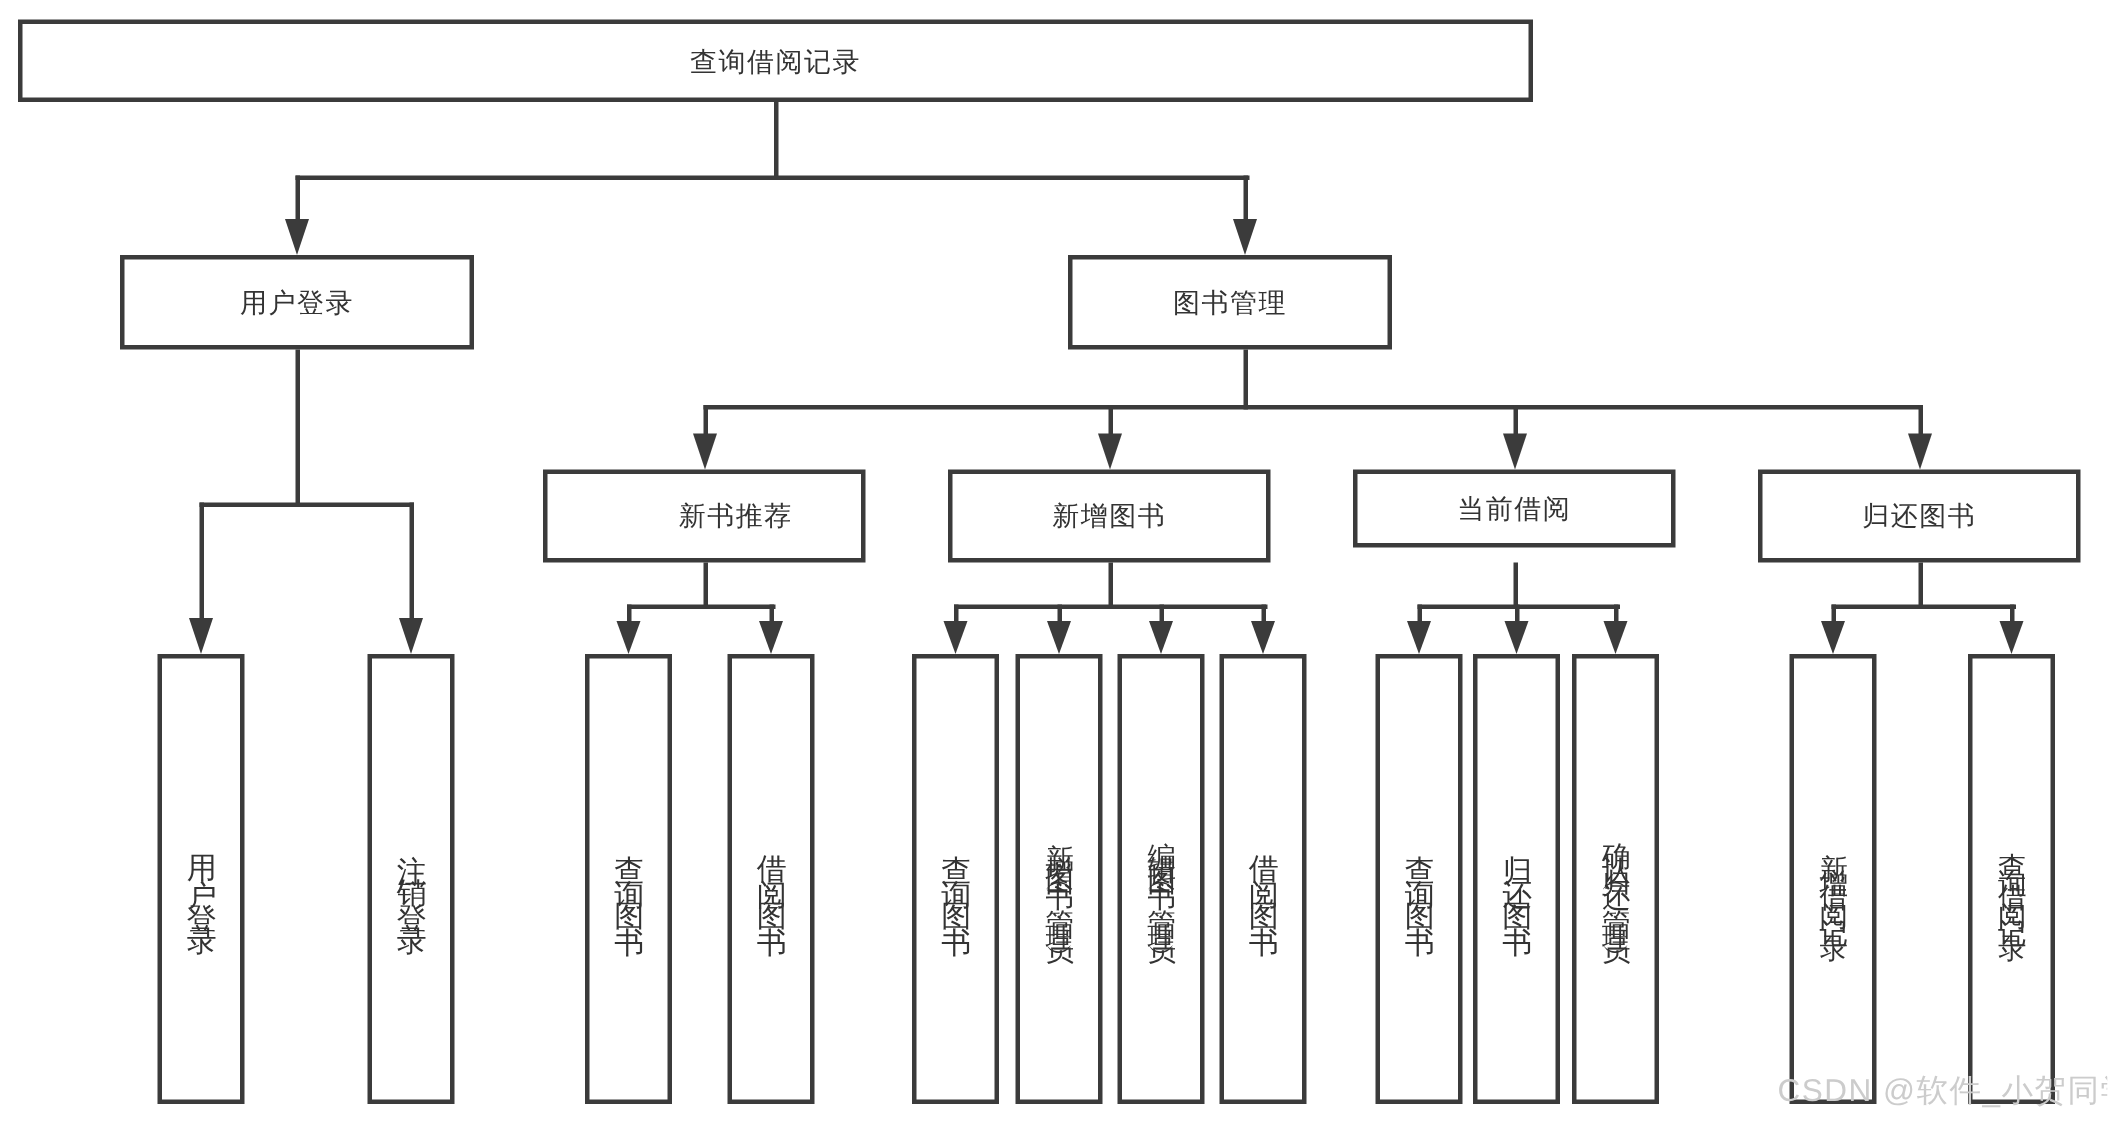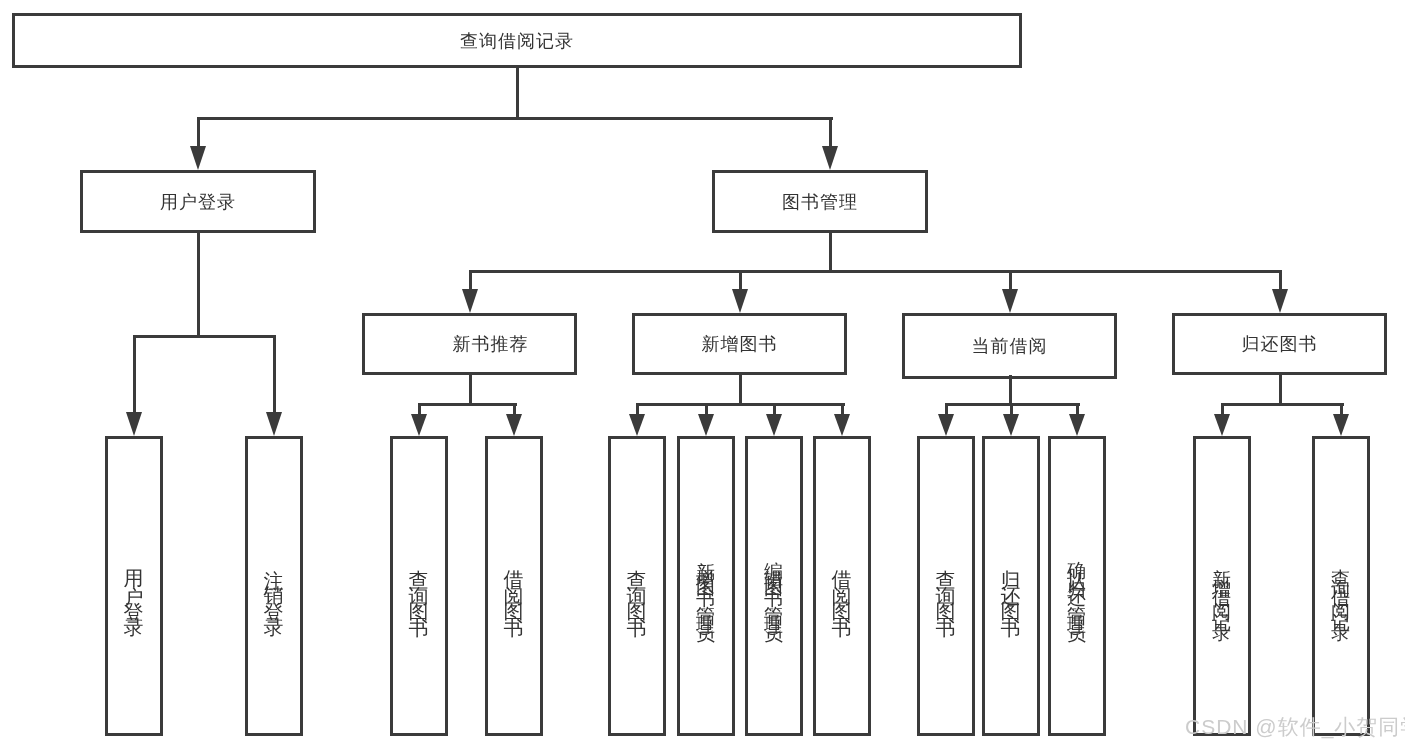--- a/index.html
+++ b/index.html
@@ -120,21 +120,21 @@
   <div class="arrow" style="left:1002px; top:289px;"></div>
   <div class="stub" style="left:1279px; top:270px; height:22px;"></div>
   <div class="arrow" style="left:1272px; top:289px;"></div>
 
   <div class="box" style="left:362px; top:313px; width:215px; height:62px;padding-left:42px;">
     <span>新书推荐</span>
   </div>
   <div class="box" style="left:632px; top:313px; width:215px; height:62px;">
     <span>新增图书</span>
   </div>
-  <div class="box" style="left:902px; top:313px; width:215px; height:66px;text-align:right;">
+  <div class="box" style="left:902px; top:313px; width:215px; height:52px;text-align:right;">
     <span>当前借阅</span>
   </div>
   <div class="box" style="left:1172px; top:313px; width:215px; height:62px;">
     <span>归还图书</span>
   </div>
 
   <div class="vline" style="left:469px; top:375px; height:31px;"></div>
   <div class="hline" style="left:418px; top:403px; width:99px;"></div>
   <div class="stub" style="left:418px; top:403px; height:14px;"></div>
   <div class="arrow short" style="left:411px; top:414px;"></div>

